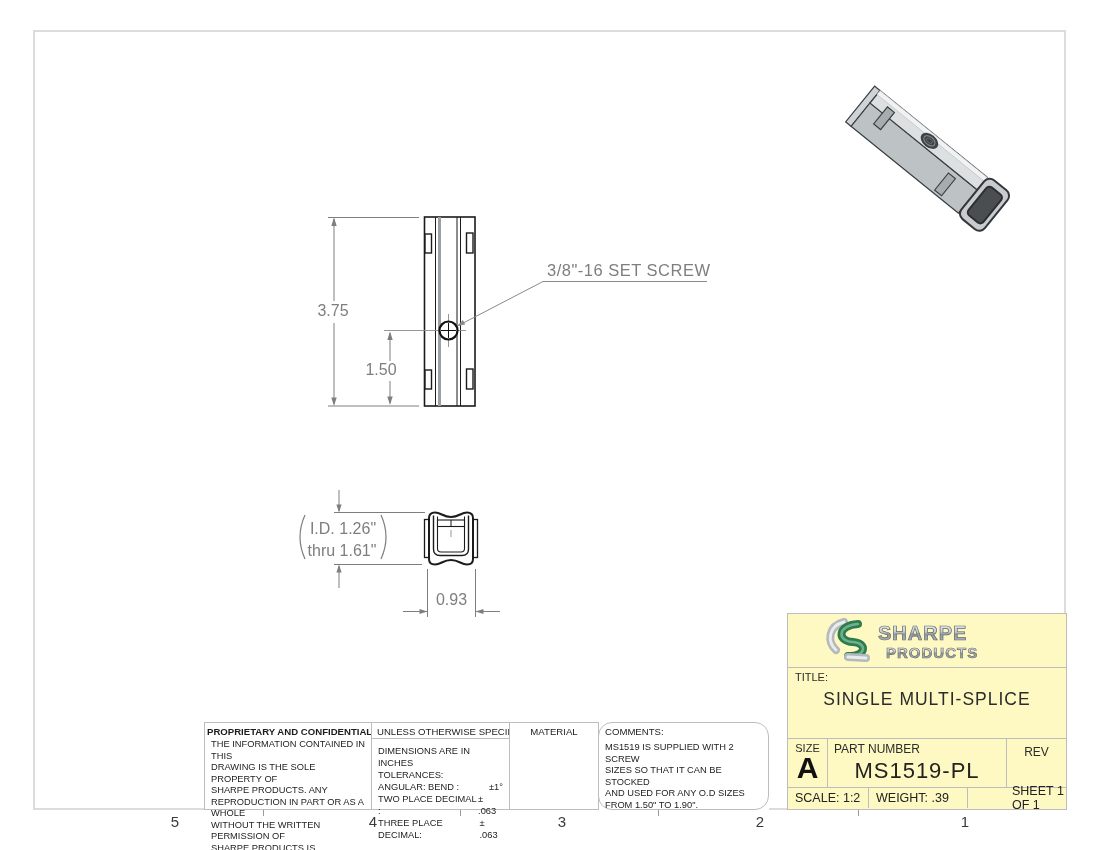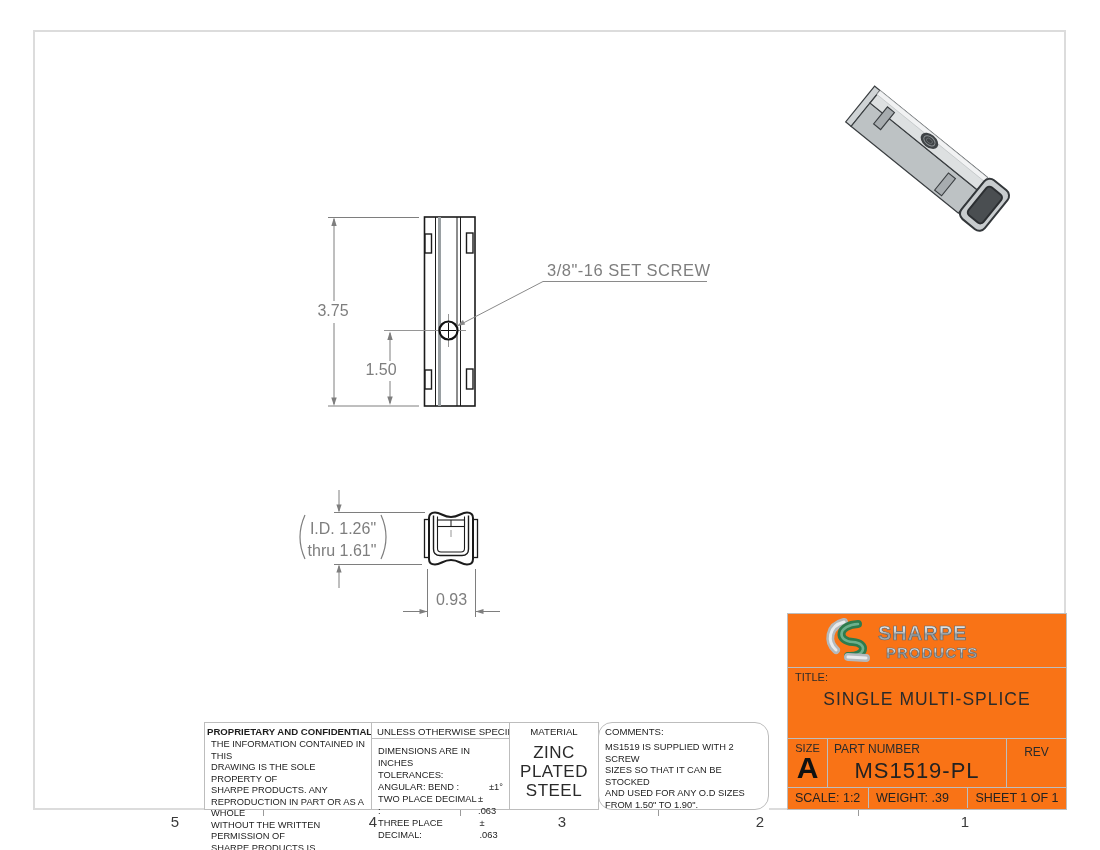--- a/index.html
+++ b/index.html
@@ -20,41 +20,41 @@
   .ncell-header{font-size:9.6px;text-align:center;padding:3px 2px 1px 2px;white-space:nowrap;}
   .ncell-header.bold{font-weight:bold;}
   .ncell-body{font-size:9.3px;line-height:11.5px;padding:1px 4px 2px 6px;white-space:pre-line;}
   #cell-tolerances .ncell-header{border-bottom:1px solid #bdbdbd;text-align:left;padding-left:5px;}
   .tol-body{font-size:9.3px;line-height:12px;padding:6px 6px 0 6px;}
   .tol-row{display:flex;justify-content:space-between;}
   .material-body{font-size:17px;line-height:19px;text-align:center;margin-top:5px;
                  color:#2a2a2a;letter-spacing:.5px;}
   
   #title-block{position:absolute;left:787px;top:613px;width:280px;height:197px;
-               border:1px solid #bdbdbd;box-sizing:border-box;background:#f97316;}
+               border:1px solid #bdbdbd;box-sizing:border-box;background:#fef9c3;}
   .tb-row{box-sizing:border-box;}
   #tb-logo-row{height:54px;border-bottom:1px solid #bdbdbd;display:flex;
                align-items:center;justify-content:center;}
   #tb-title-row{height:71px;border-bottom:1px solid #bdbdbd;padding:3px 7px;}
   .tb-small-label{font-size:11px;color:#2b2b2b;}
   #tb-title-text{font-size:17.5px;letter-spacing:1px;color:#2b2b2b;margin-top:6px;
                  text-align:center;}
   #tb-size-row{height:49px;border-bottom:1px solid #bdbdbd;display:flex;}
   .tb-cell{box-sizing:border-box;position:relative;}
   #tb-size-cell{width:40px;border-right:1px solid #bdbdbd;text-align:center;}
   #tb-size-val{font-size:30px;font-weight:bold;color:#111;line-height:28px;}
   #tb-part-cell{width:179px;border-right:1px solid #bdbdbd;padding:3px 6px;}
   #tb-part-val{font-size:22px;letter-spacing:1px;color:#222;text-align:center;margin-top:2px;}
   #tb-rev-cell{flex:1;text-align:center;padding-top:3px;}
   #tb-scale-row{height:20px;display:flex;font-size:12.5px;align-items:center;color:#222;}
   #tb-scale{width:81px;border-right:1px solid #bdbdbd;padding-left:7px;height:100%;
             display:flex;align-items:center;box-sizing:border-box;}
   #tb-weight{width:99px;border-right:1px solid #bdbdbd;padding-left:7px;height:100%;
              display:flex;align-items:center;box-sizing:border-box;}
-  #tb-sheet{flex:1;text-align:center;}
+  #tb-sheet{flex:1;text-align:left;margin-left:44px;}
 </style>
 </head>
 <body>
 
 <div id="page">
 
   <div id="sheet-frame"></div>
 
   <div class="zone-tick" style="left:263px;"></div>
   <div class="zone-tick" style="left:460px;"></div>
@@ -190,25 +190,20 @@
           <span>± .063</span>
         </div>
         <div class="tol-row">
           <span>THREE PLACE DECIMAL:</span>
           <span>± .063</span>
         </div>
       </div>
     </div>
     <div class="ncell" style="width:90px;" id="cell-material">
       <div class="ncell-header">MATERIAL</div>
-      <div class="material-body">
-        <div>ZINC</div>
-        <div>PLATED</div>
-        <div>STEEL</div>
-      </div>
     </div>
     <div class="ncell" style="width:171px;border-radius:14px;" id="cell-comments">
       <div class="ncell-header" style="text-align:left;padding-left:6px;">COMMENTS:</div>
       <div class="ncell-body" style="margin-top:3px;">MS1519 IS SUPPLIED WITH 2 SCREW
 SIZES SO THAT IT CAN BE STOCKED
 AND USED FOR ANY O.D SIZES
 FROM 1.50" TO 1.90".</div>
     </div>
   </div>
 

